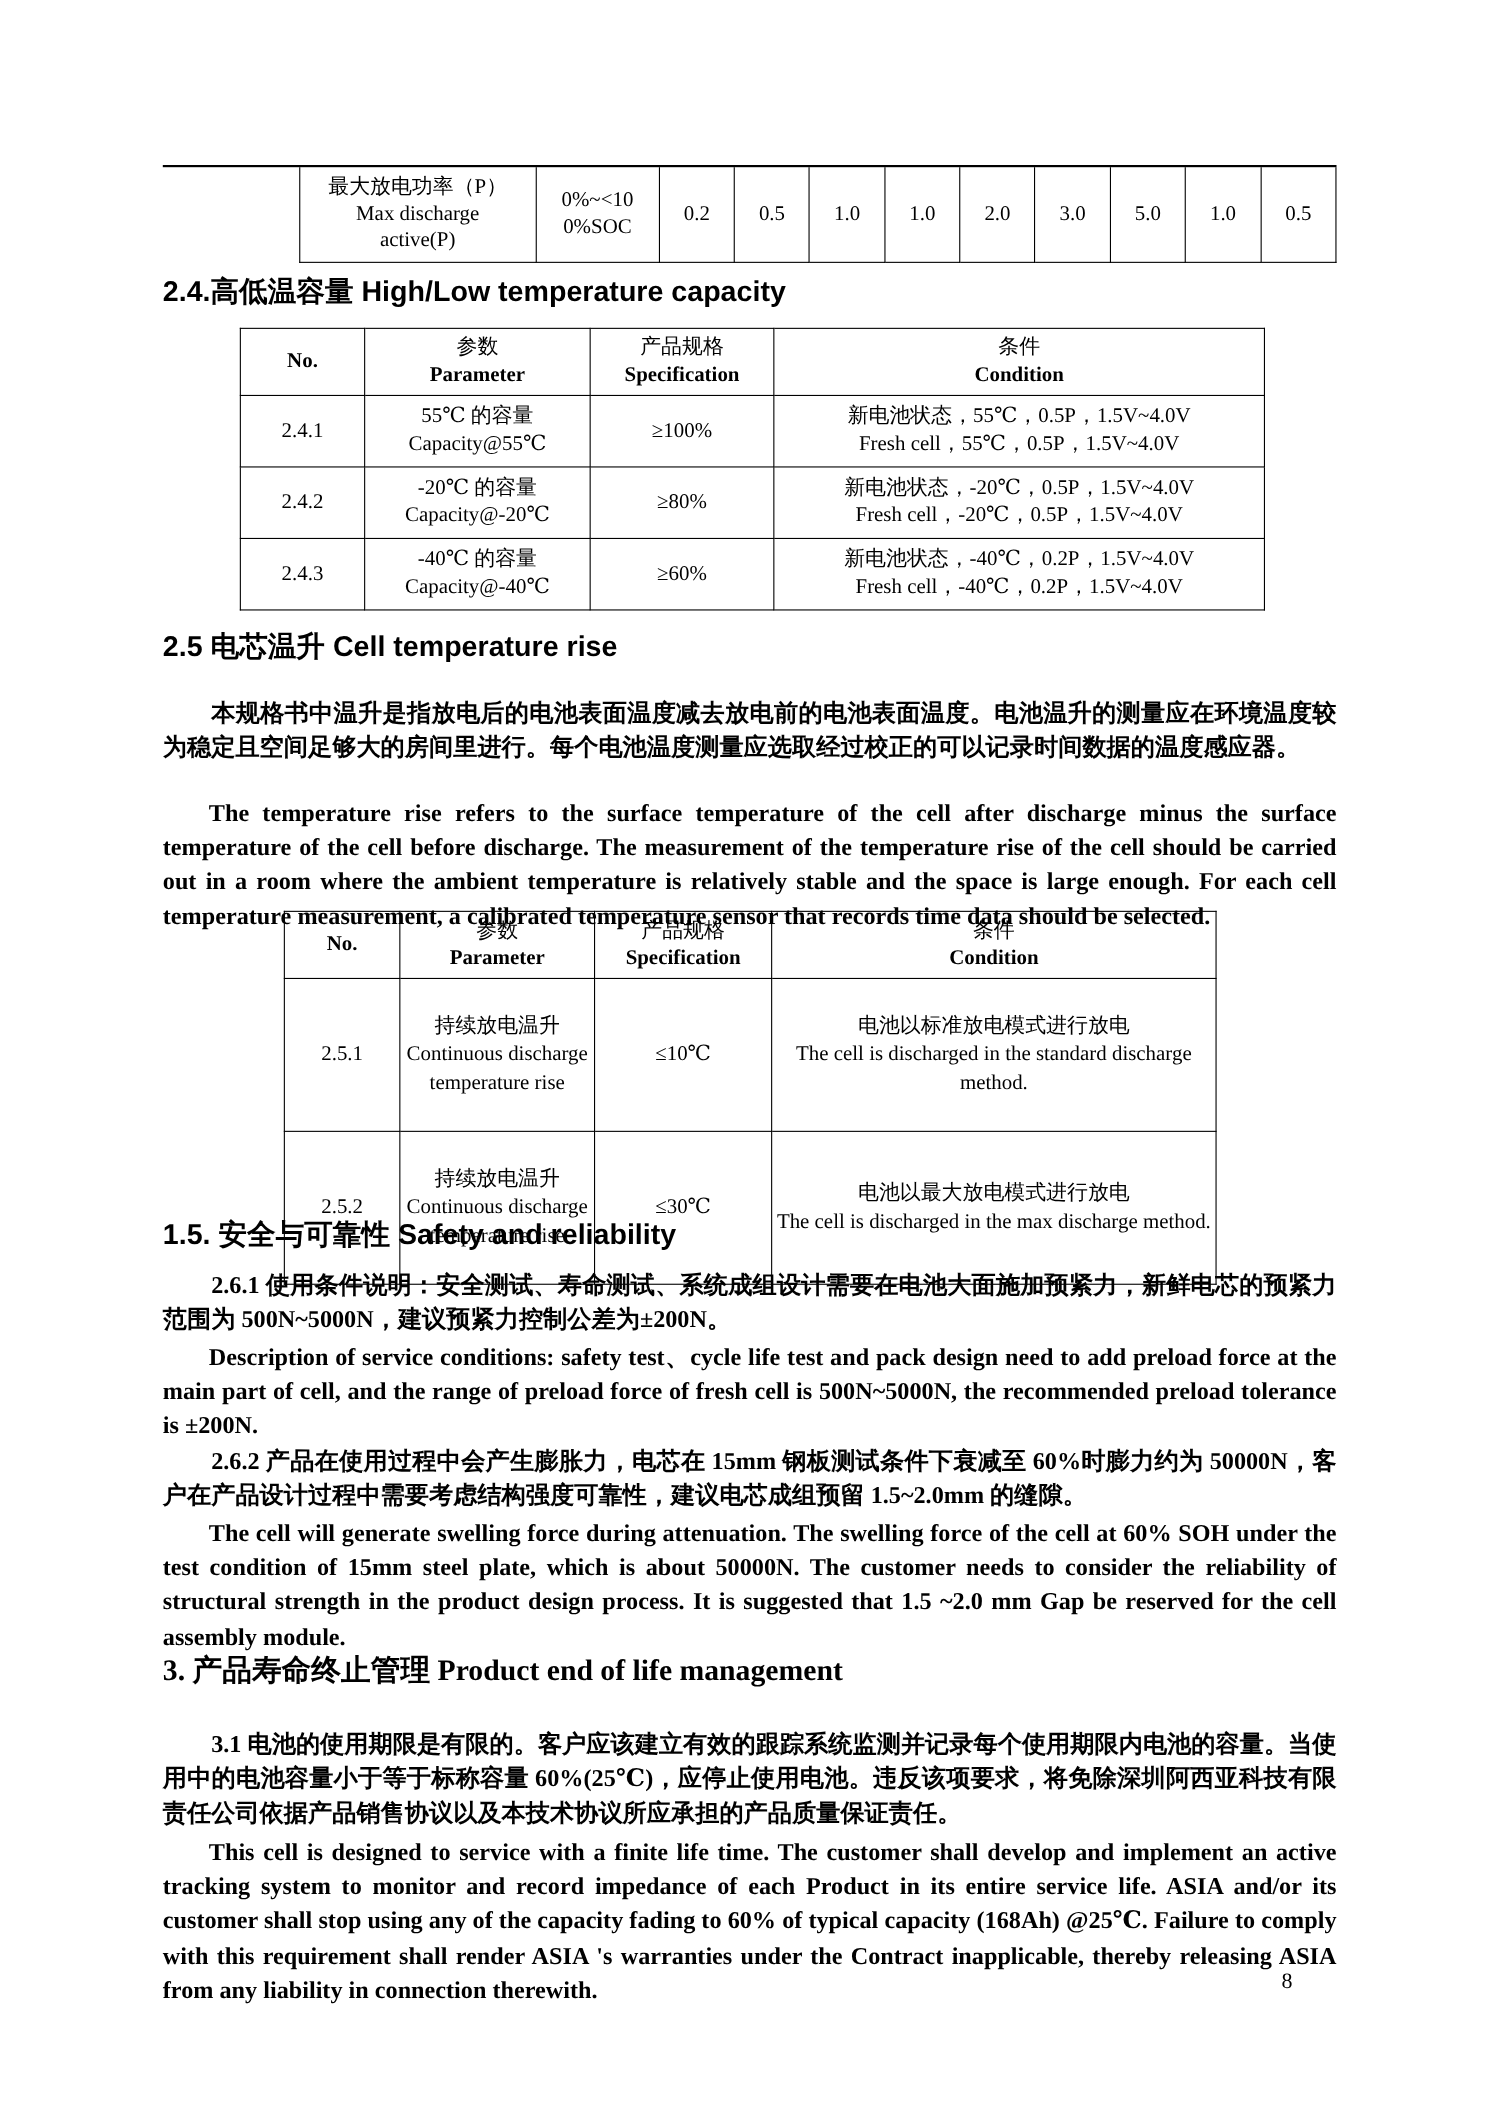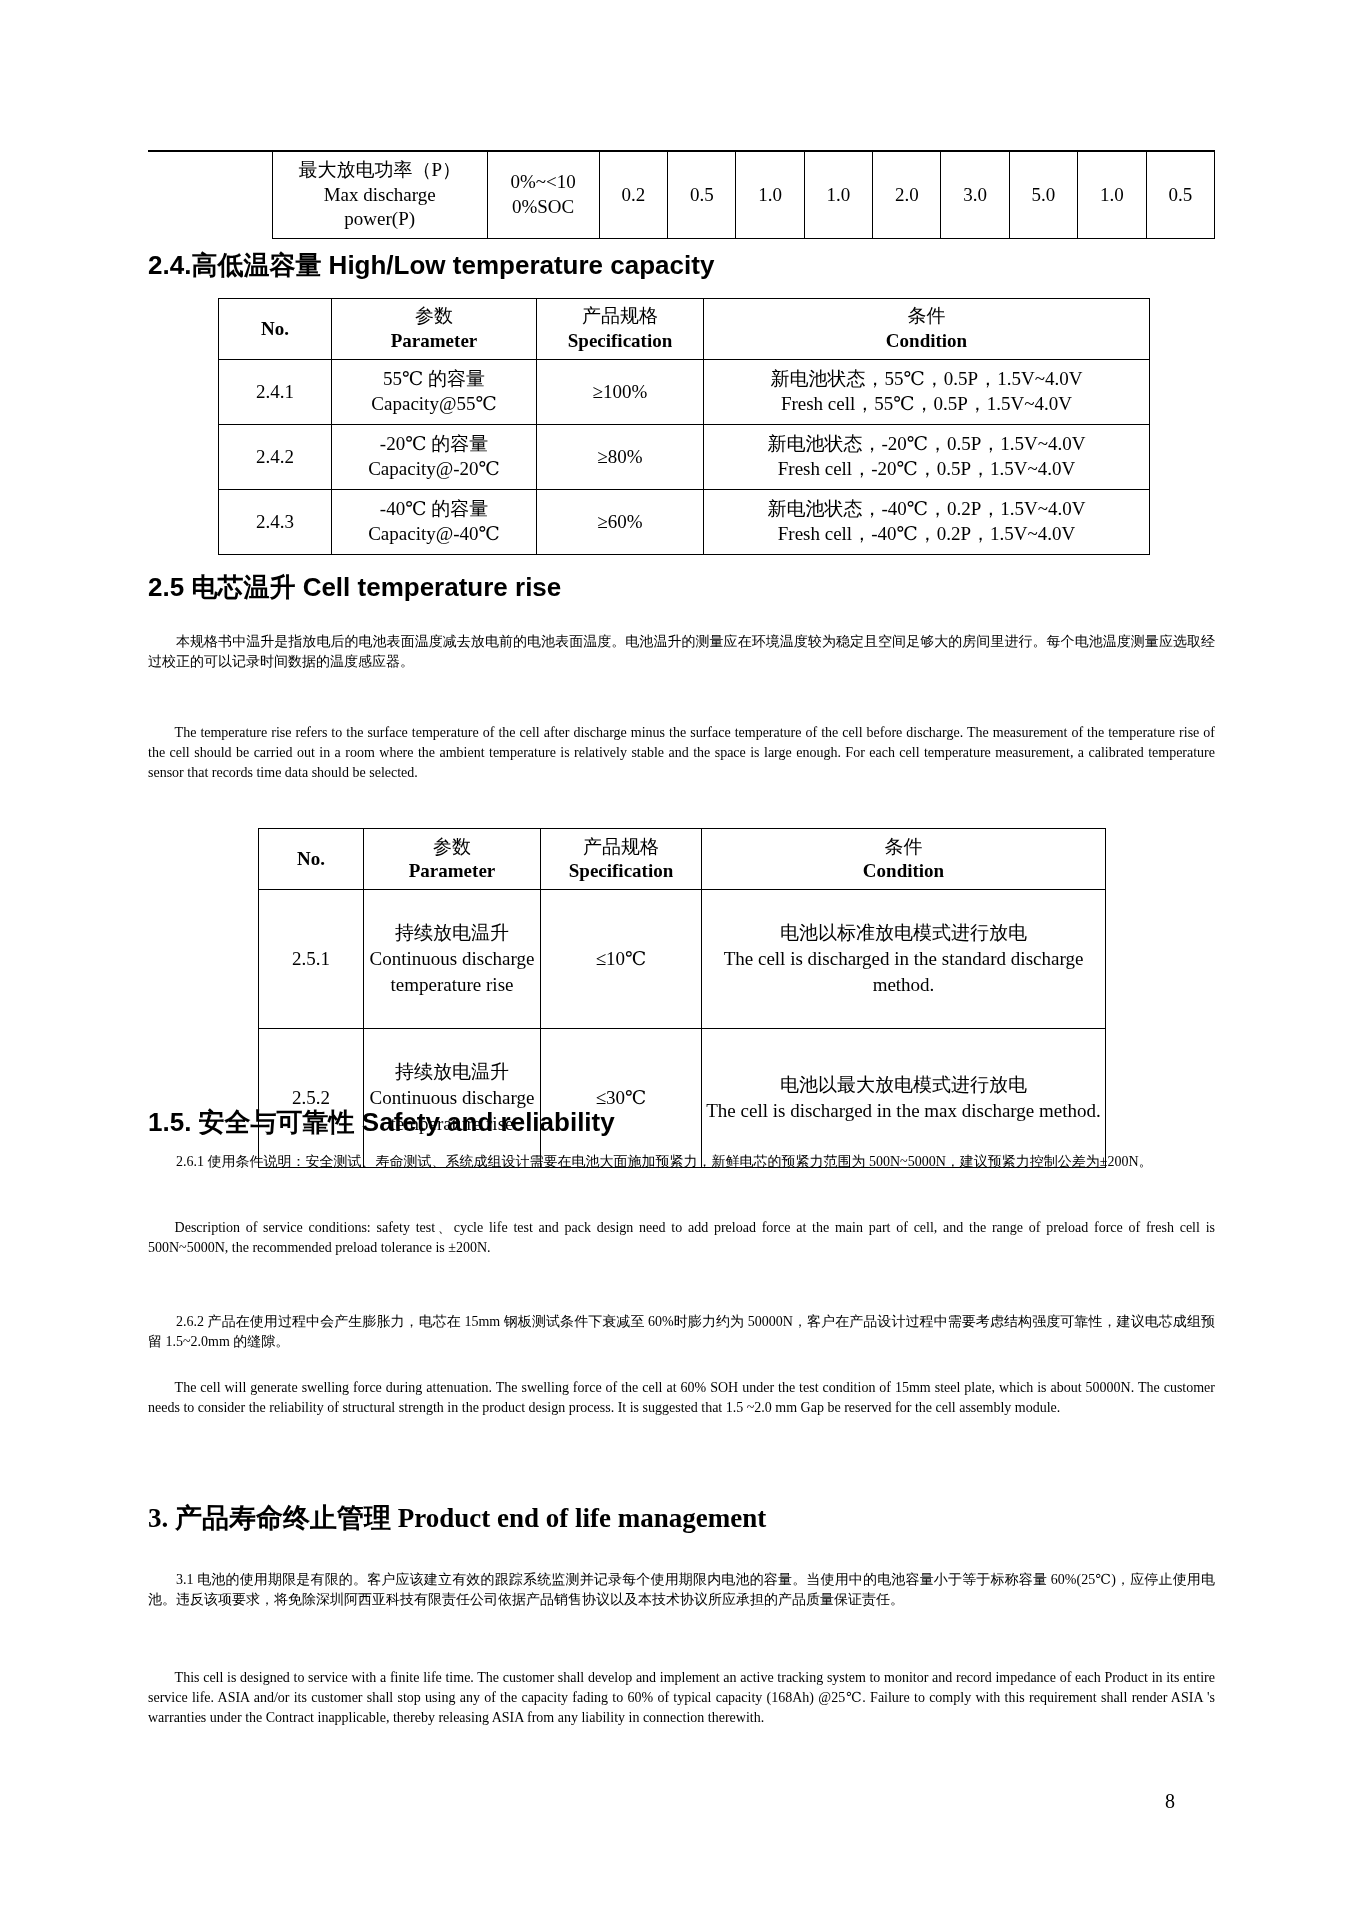--- a/index.html
+++ b/index.html
@@ -77,24 +77,25 @@
   h2.sec-serif {
     font-family: "Liberation Serif", "DejaVu Serif", serif;
     font-weight: bold;
     font-size: 27px;
     margin: 0;
     padding: 0;
   }
 
   
   p.body {
-    font-size: 14px;
+    font-size: 22px;
     line-height: 1.42;
     margin: 0;
     text-align: justify;
+    font-weight: bold;
   }
   p.indent { text-indent: 2em; }
   p.indent-en { text-indent: 1.9em; }
 
   
   .abs { position: absolute; }
 
   #head-24 { left: 148px; top: 248px; }
   #tbl-24 { left: 218px; top: 298px; width: 932px; }
   #tbl-24 .c-no { width: 104px; }
@@ -138,21 +139,21 @@
   <div class="top-rule"></div>
 
   <div class="tbl-top abs">
     <table>
       <tbody>
           <tr>
         <td class="c-no nolines"></td>
         <td class="c-param">
           <div class="cjk">最大放电功率（P）</div>
           <div>Max discharge</div>
-          <div>power(P)</div>
+          <div>active(P)</div>
         </td>
         <td class="c-soc">
           <div>0%~&lt;10</div>
           <div>0%SOC</div>
         </td>
         <td class="c-val">0.2</td>
         <td class="c-val">0.5</td>
         <td class="c-val">1.0</td>
         <td class="c-val">1.0</td>
         <td class="c-val">2.0</td>

